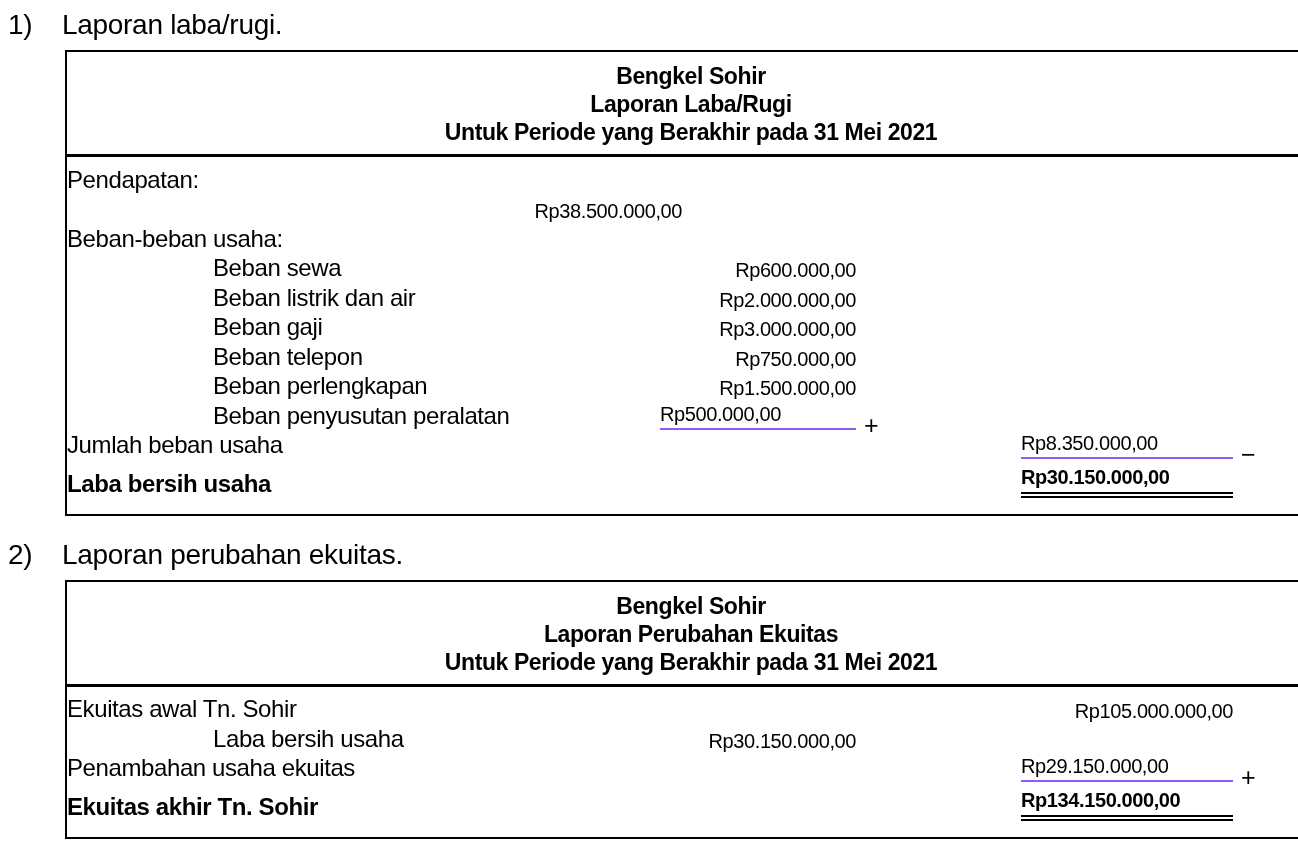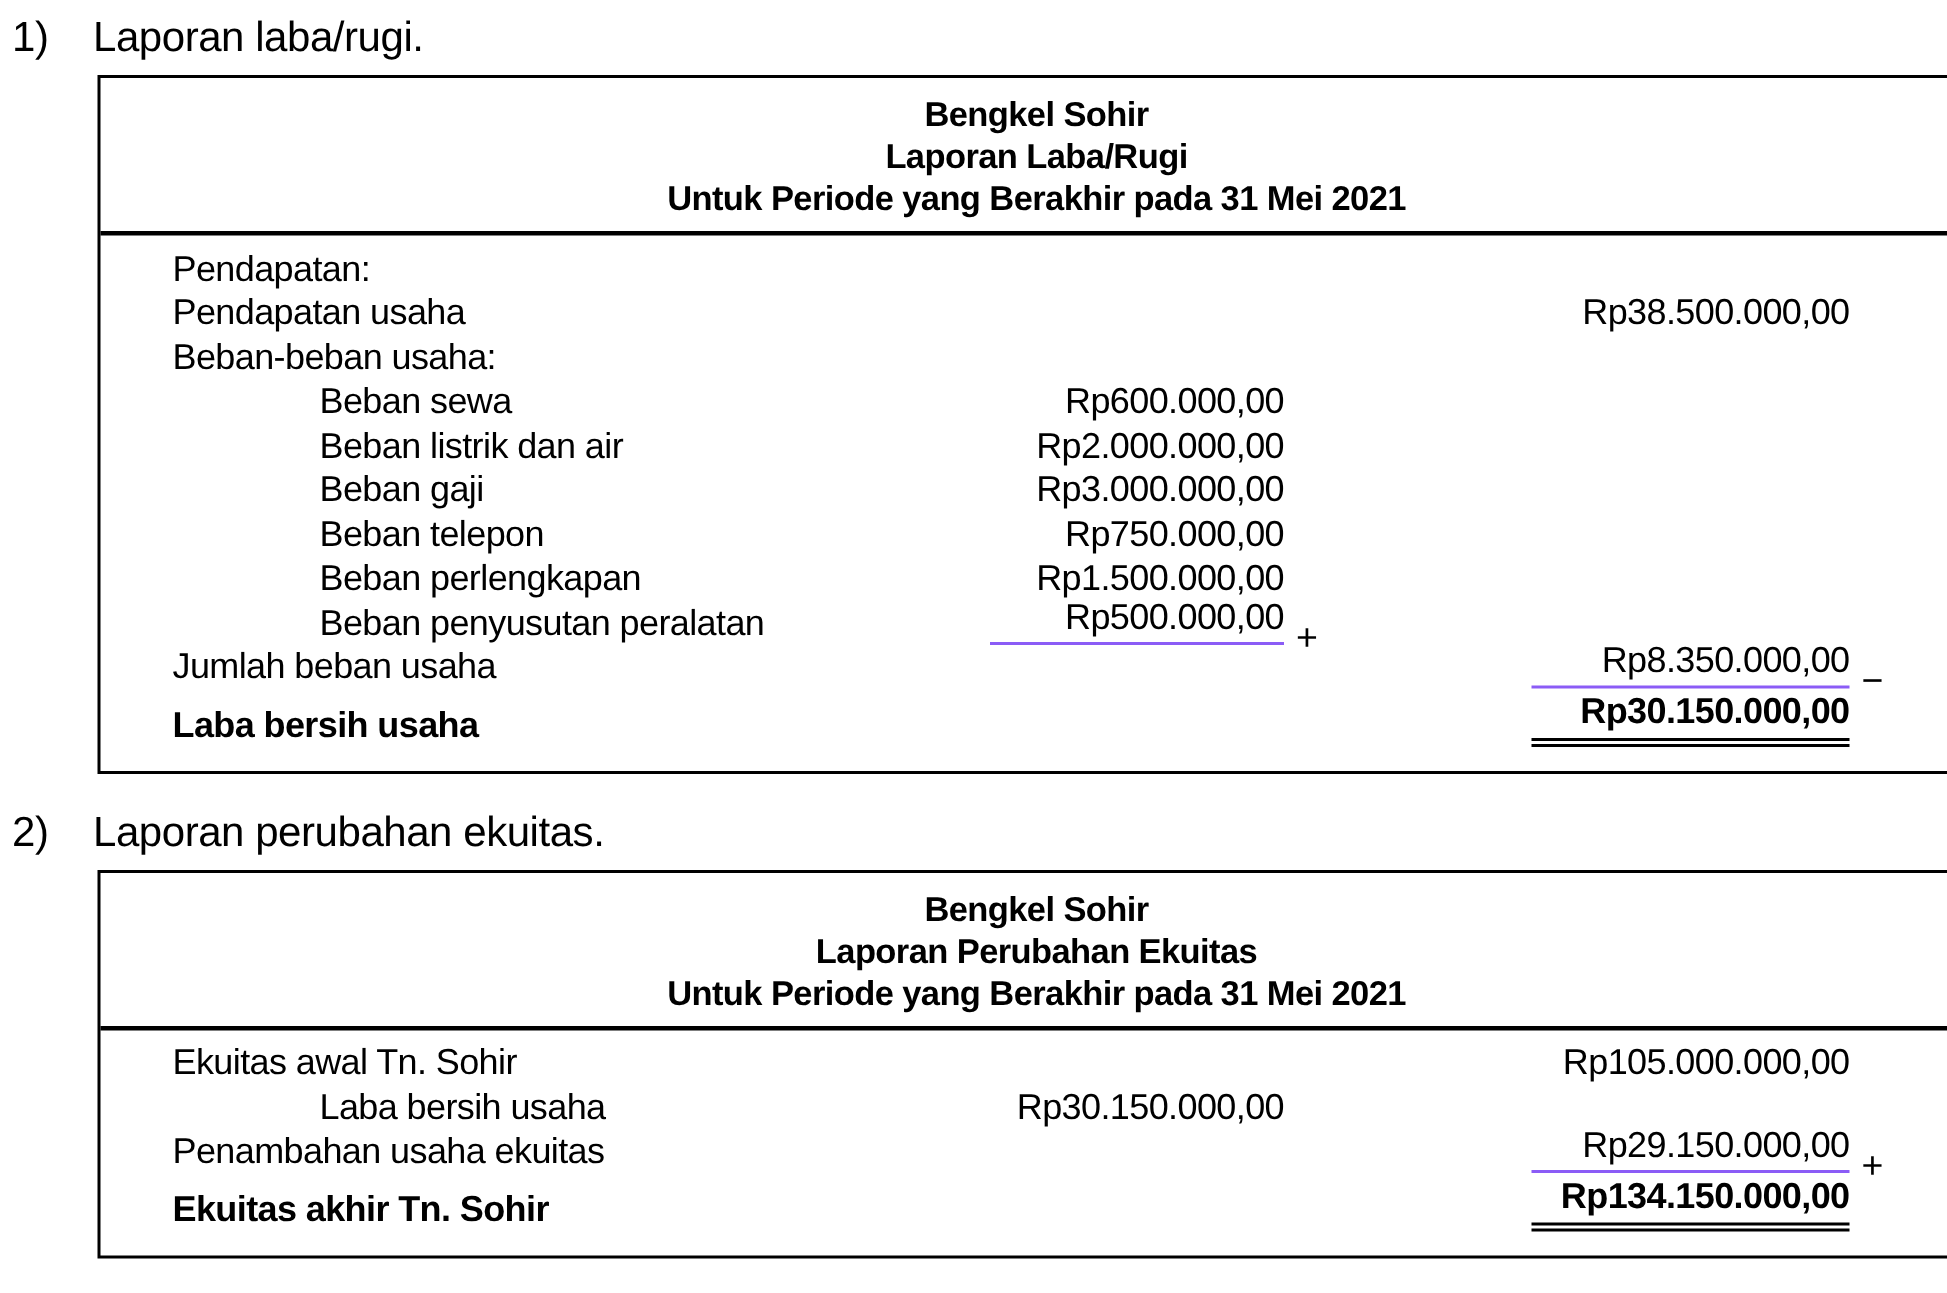--- a/index.html
+++ b/index.html
@@ -33,30 +33,30 @@
     font-size:23px; line-height:28px;
     letter-spacing:-0.4px;
     padding:10px 0 8px 0;
     border-bottom:3px solid #000;
   }
   .report-body { padding:7px 0 16px 0; }
 
   
   .row { display:flex; align-items:flex-end; height:29.5px; }
   .row.mt { margin-top:9px; }
-  .lbl  { flex:0 0 551px; padding-left:48px; font-size:24px; letter-spacing:-0.4px; white-space:nowrap; }
+  .lbl  { flex:0 0 551px; font-size:24px; letter-spacing:-0.4px; white-space:nowrap; }
   .lbl.ind { padding-left:108px;margin-left:38px; }
   .mid  { flex:0 0 200px; text-align:right; }
   .opm  { flex:0 0 32px; }
   .gap  { flex:0 0 153px; }
   .rgt  { flex:0 0 230px; text-align:right; }
   .opr  { flex:0 0 32px; }
   .end  { flex:0 0 26px; }
 
-  .amt { font-size:24px; letter-spacing:-0.4px; white-space:nowrap; display:inline-block; text-align:right; }
+  .amt { font-size:20px; letter-spacing:-0.4px; white-space:nowrap; display:inline-block; text-align:left; }
   .mid .amt.u { min-width:196px; }
   .rgt .amt.u, .rgt .amt.uu { min-width:212px; }
   .amt.u  { border-bottom:2px solid #8b5cf6; padding-bottom:2px; }
   .amt.uu { border-bottom:6px double #000; padding-bottom:3px; }
 
   .b { font-weight:bold; }
 
   .op {
     display:inline-block; font-size:25px;
     position:relative; top:10px; left:8px;
@@ -84,21 +84,20 @@
         <span class="lbl">Pendapatan:</span>
         <span class="mid"></span>
           <span class="opm"></span>
           <span class="gap"></span>
           <span class="rgt"></span>
           <span class="opr"></span>
           <span class="end"></span>
       </div>
 
       <div class="row">
-        <span class="lbl">Pendapatan usaha</span>
         <span class="mid"></span>
           <span class="opm"></span>
           <span class="gap"></span>
         <span class="rgt"><span class="amt">Rp38.500.000,00</span></span>
         <span class="opr"></span>
           <span class="end"></span>
       </div>
 
       <div class="row">
         <span class="lbl">Beban-beban usaha:</span>

